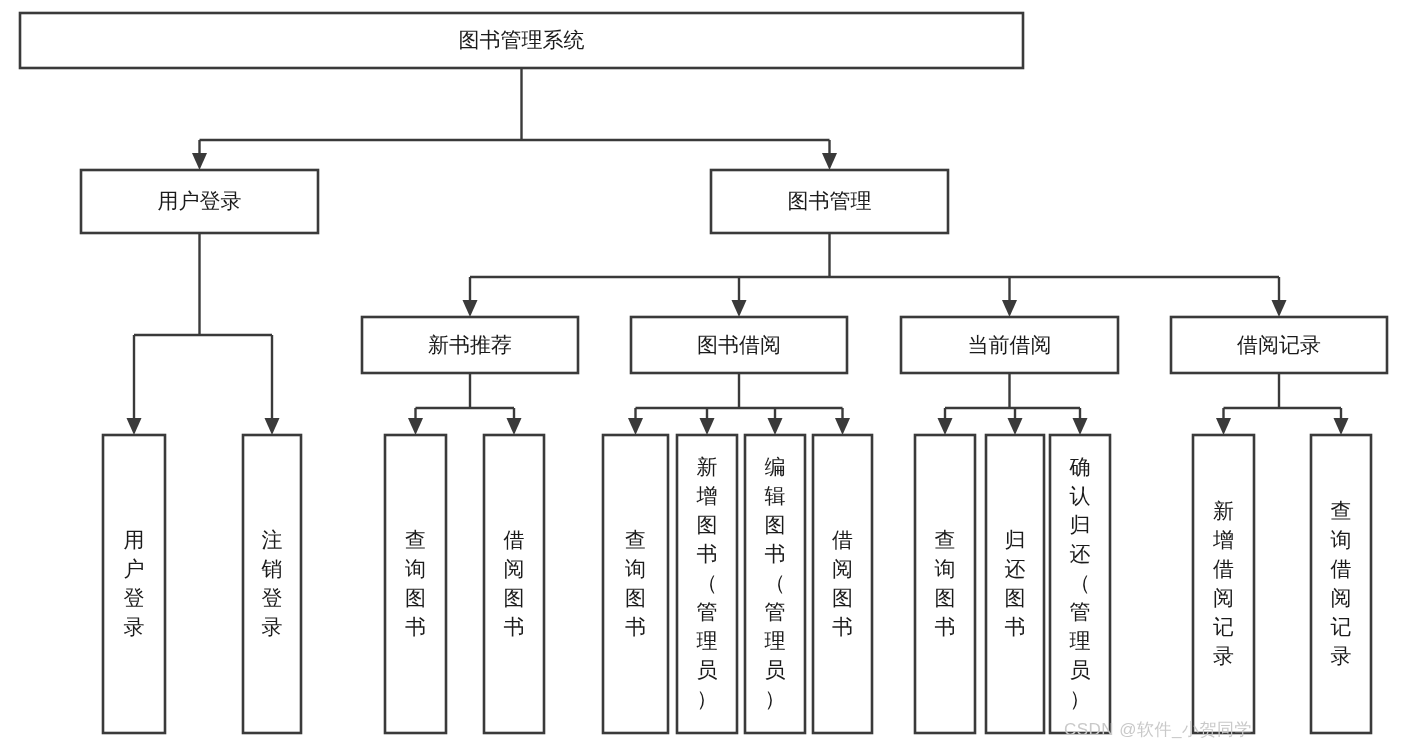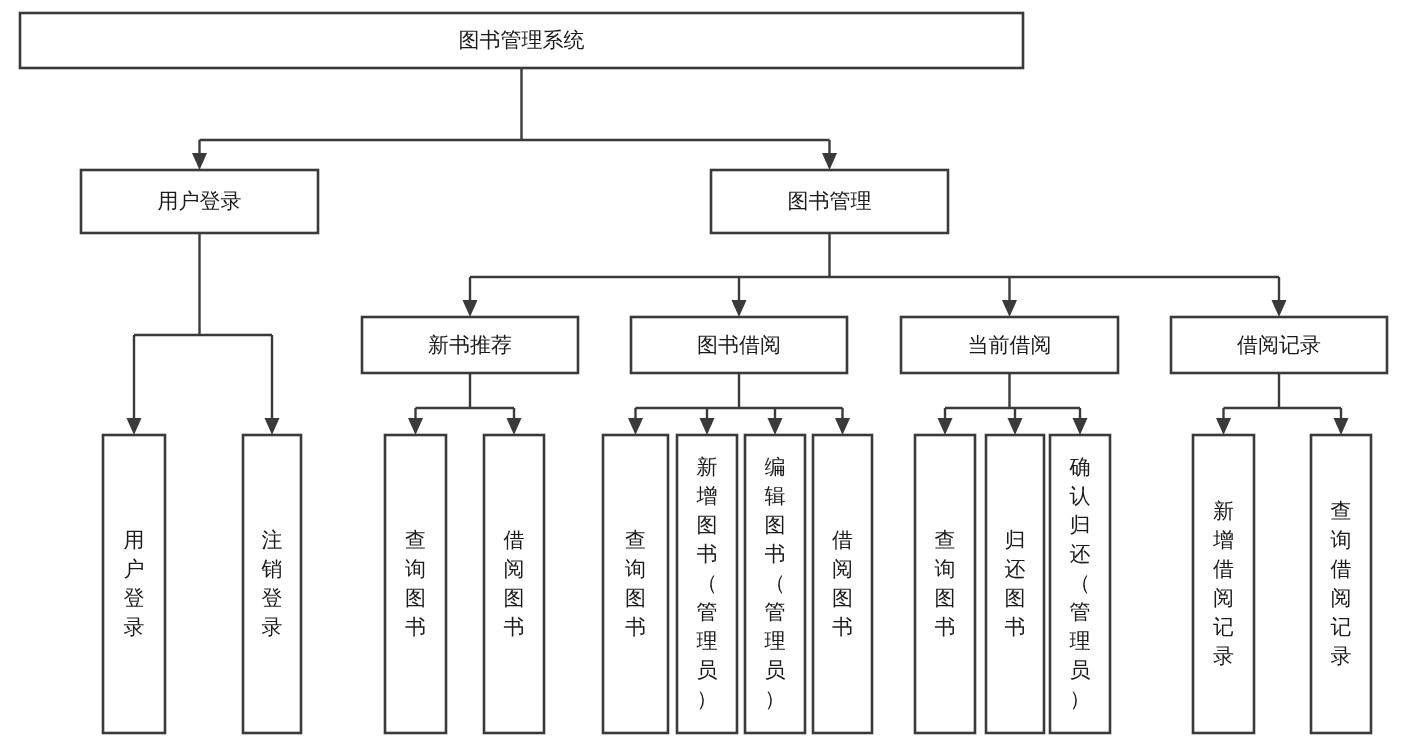--- a/index.html
+++ b/index.html
@@ -211,14 +211,15 @@
           <rect x="1193" y="435" width="61" height="298" class="node-box"></rect>
           <text x="1223.5" class="node-label-vertical" y="511.5"><tspan x="1223.5" y="511.5">新</tspan><tspan x="1223.5" y="540.5">增</tspan><tspan x="1223.5" y="569.5">借</tspan><tspan x="1223.5" y="598.5">阅</tspan><tspan x="1223.5" y="627.5">记</tspan><tspan x="1223.5" y="656.5">录</tspan></text>
         </g>
         <g>
           <rect x="1311" y="435" width="60" height="298" class="node-box"></rect>
           <text x="1341" class="node-label-vertical" y="511.5"><tspan x="1341" y="511.5">查</tspan><tspan x="1341" y="540.5">询</tspan><tspan x="1341" y="569.5">借</tspan><tspan x="1341" y="598.5">阅</tspan><tspan x="1341" y="627.5">记</tspan><tspan x="1341" y="656.5">录</tspan></text>
         </g>
       </g>
   </svg>
 
+  <div class="watermark-text">CSDN @软件_小贺同学</div>
 
 </div>
 
 </body></html>

